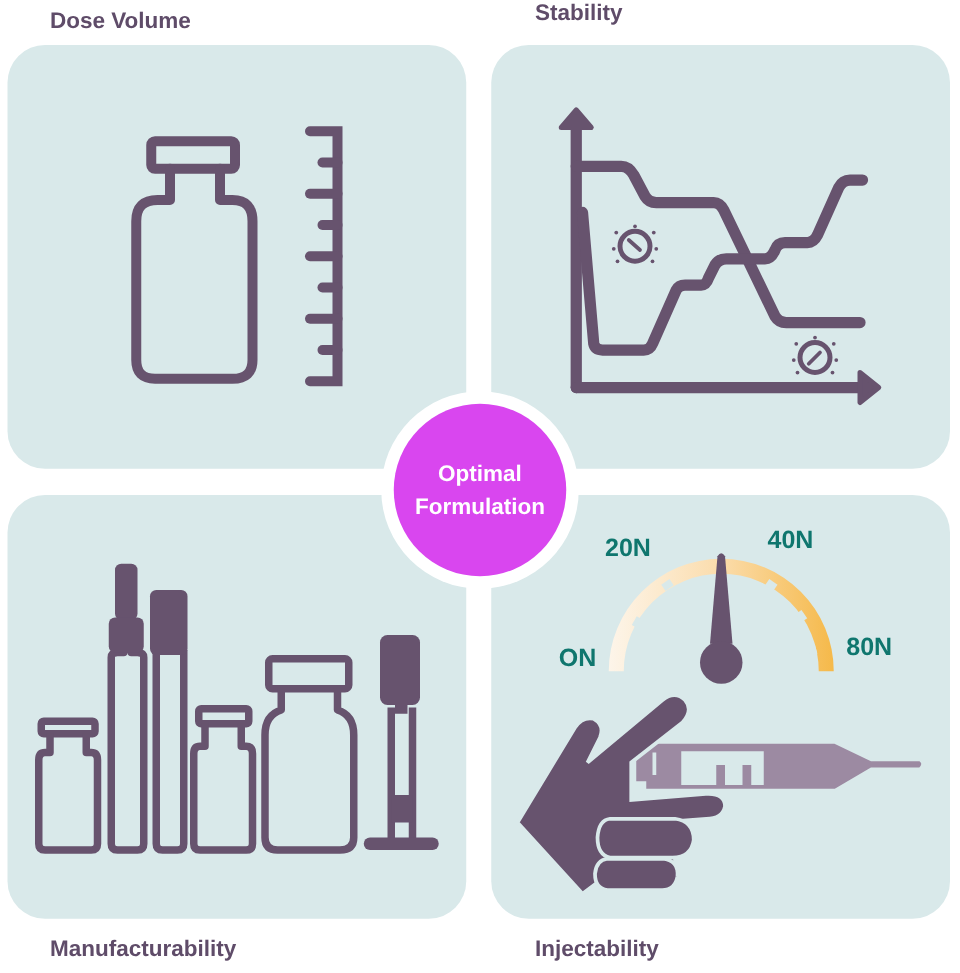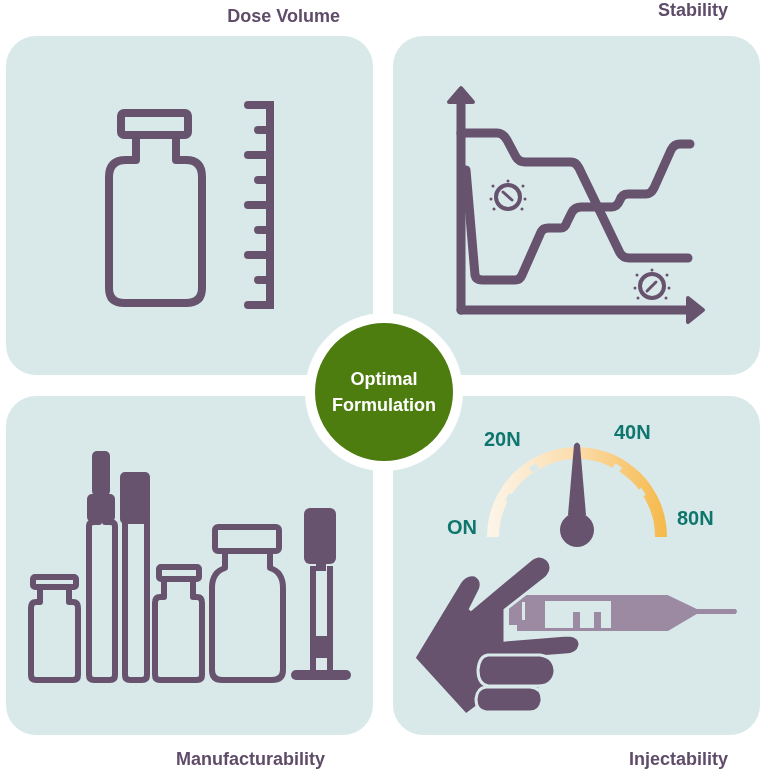--- a/index.html
+++ b/index.html
@@ -1,35 +1,35 @@
 <!DOCTYPE html>
 <html><head>
 <meta charset="utf-8">
 <style>
   html, body { margin: 0; padding: 0; background: #ffffff; }
   body { width: 768px; height: 778px; position: relative; overflow: hidden;
          font-family: "Liberation Sans", "DejaVu Sans", sans-serif; }
   .title { position: absolute; font-weight: bold; font-size: 18px; color: #5f4c69;
-           text-align: right; width: 300px; }
+           text-align: left; width: 300px; }
   .panel { position: absolute; background: #d9e9ea; border-radius: 30px; }
   svg.art { position: absolute; left: 0; top: 0; }
   .center-circle { position: absolute; left: 305px; top: 313px; width: 158px; height: 158px;
                    border-radius: 50%; background: #ffffff; }
   .center-inner { position: absolute; left: 10px; top: 10px; width: 138px; height: 138px;
-                  border-radius: 50%; background: #4d7c0f; display: flex; flex-direction: column;
+                  border-radius: 50%; background: #d946ef; display: flex; flex-direction: column;
                   align-items: center; justify-content: center; color: #ffffff;
                   font-weight: bold; font-size: 18px; line-height: 26px; text-align: center; }
   .gauge-label { position: absolute; font-weight: bold; font-size: 20px; color: #0f766e; }
 </style>
 </head>
 <body>
 
 <div class="title" style="left:40px; top:6px;">Dose Volume</div>
 <div class="title" style="left:428px; top:0;">Stability</div>
-<div class="title" style="left:25px; top:749px;">Manufacturability</div>
+<div class="title" style="left:40px; top:749px;">Manufacturability</div>
 <div class="title" style="left:428px; top:749px;">Injectability</div>
 
 <div class="panel" style="left:6px; top:36px; width:367px; height:339px;"></div>
 <div class="panel" style="left:393px; top:36px; width:367px; height:339px;"></div>
 <div class="panel" style="left:6px; top:396px; width:367px; height:339px;"></div>
 <div class="panel" style="left:393px; top:396px; width:367px; height:339px;"></div>
 
 <svg class="art" width="768" height="778" viewBox="0 0 768 778">
   <defs>
     <linearGradient id="gaugeGrad" x1="0" y1="0" x2="1" y2="0">

